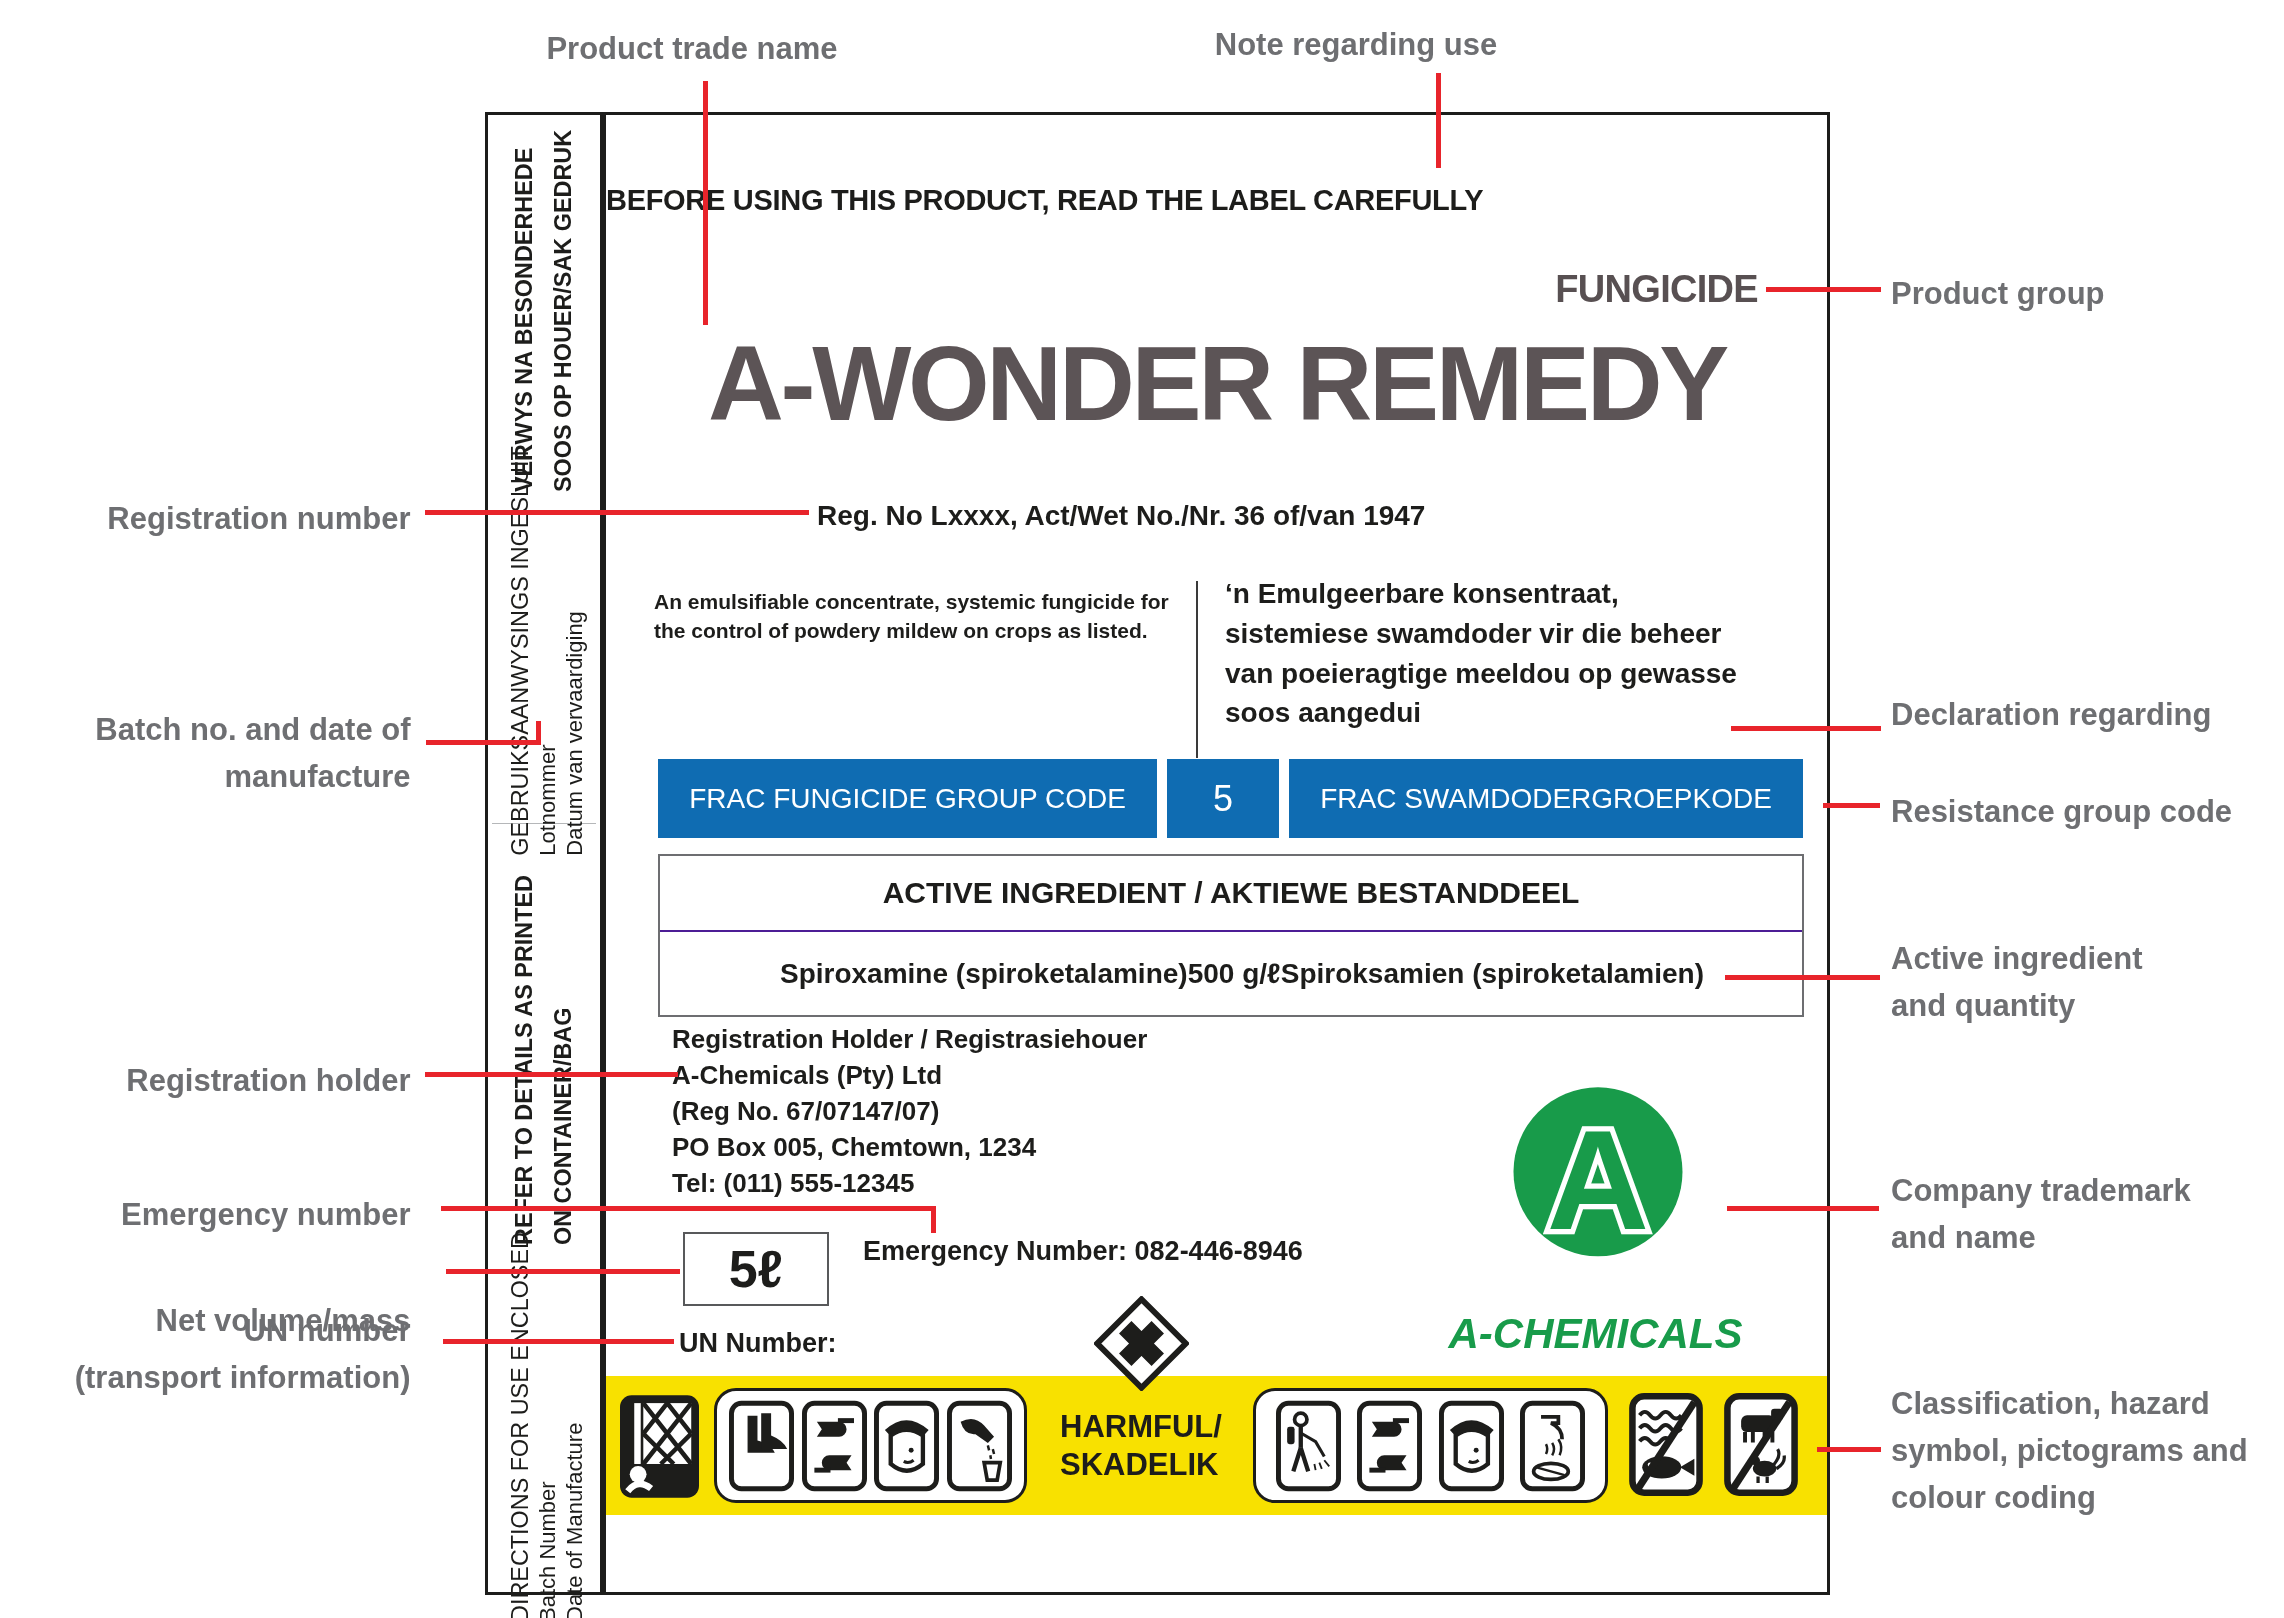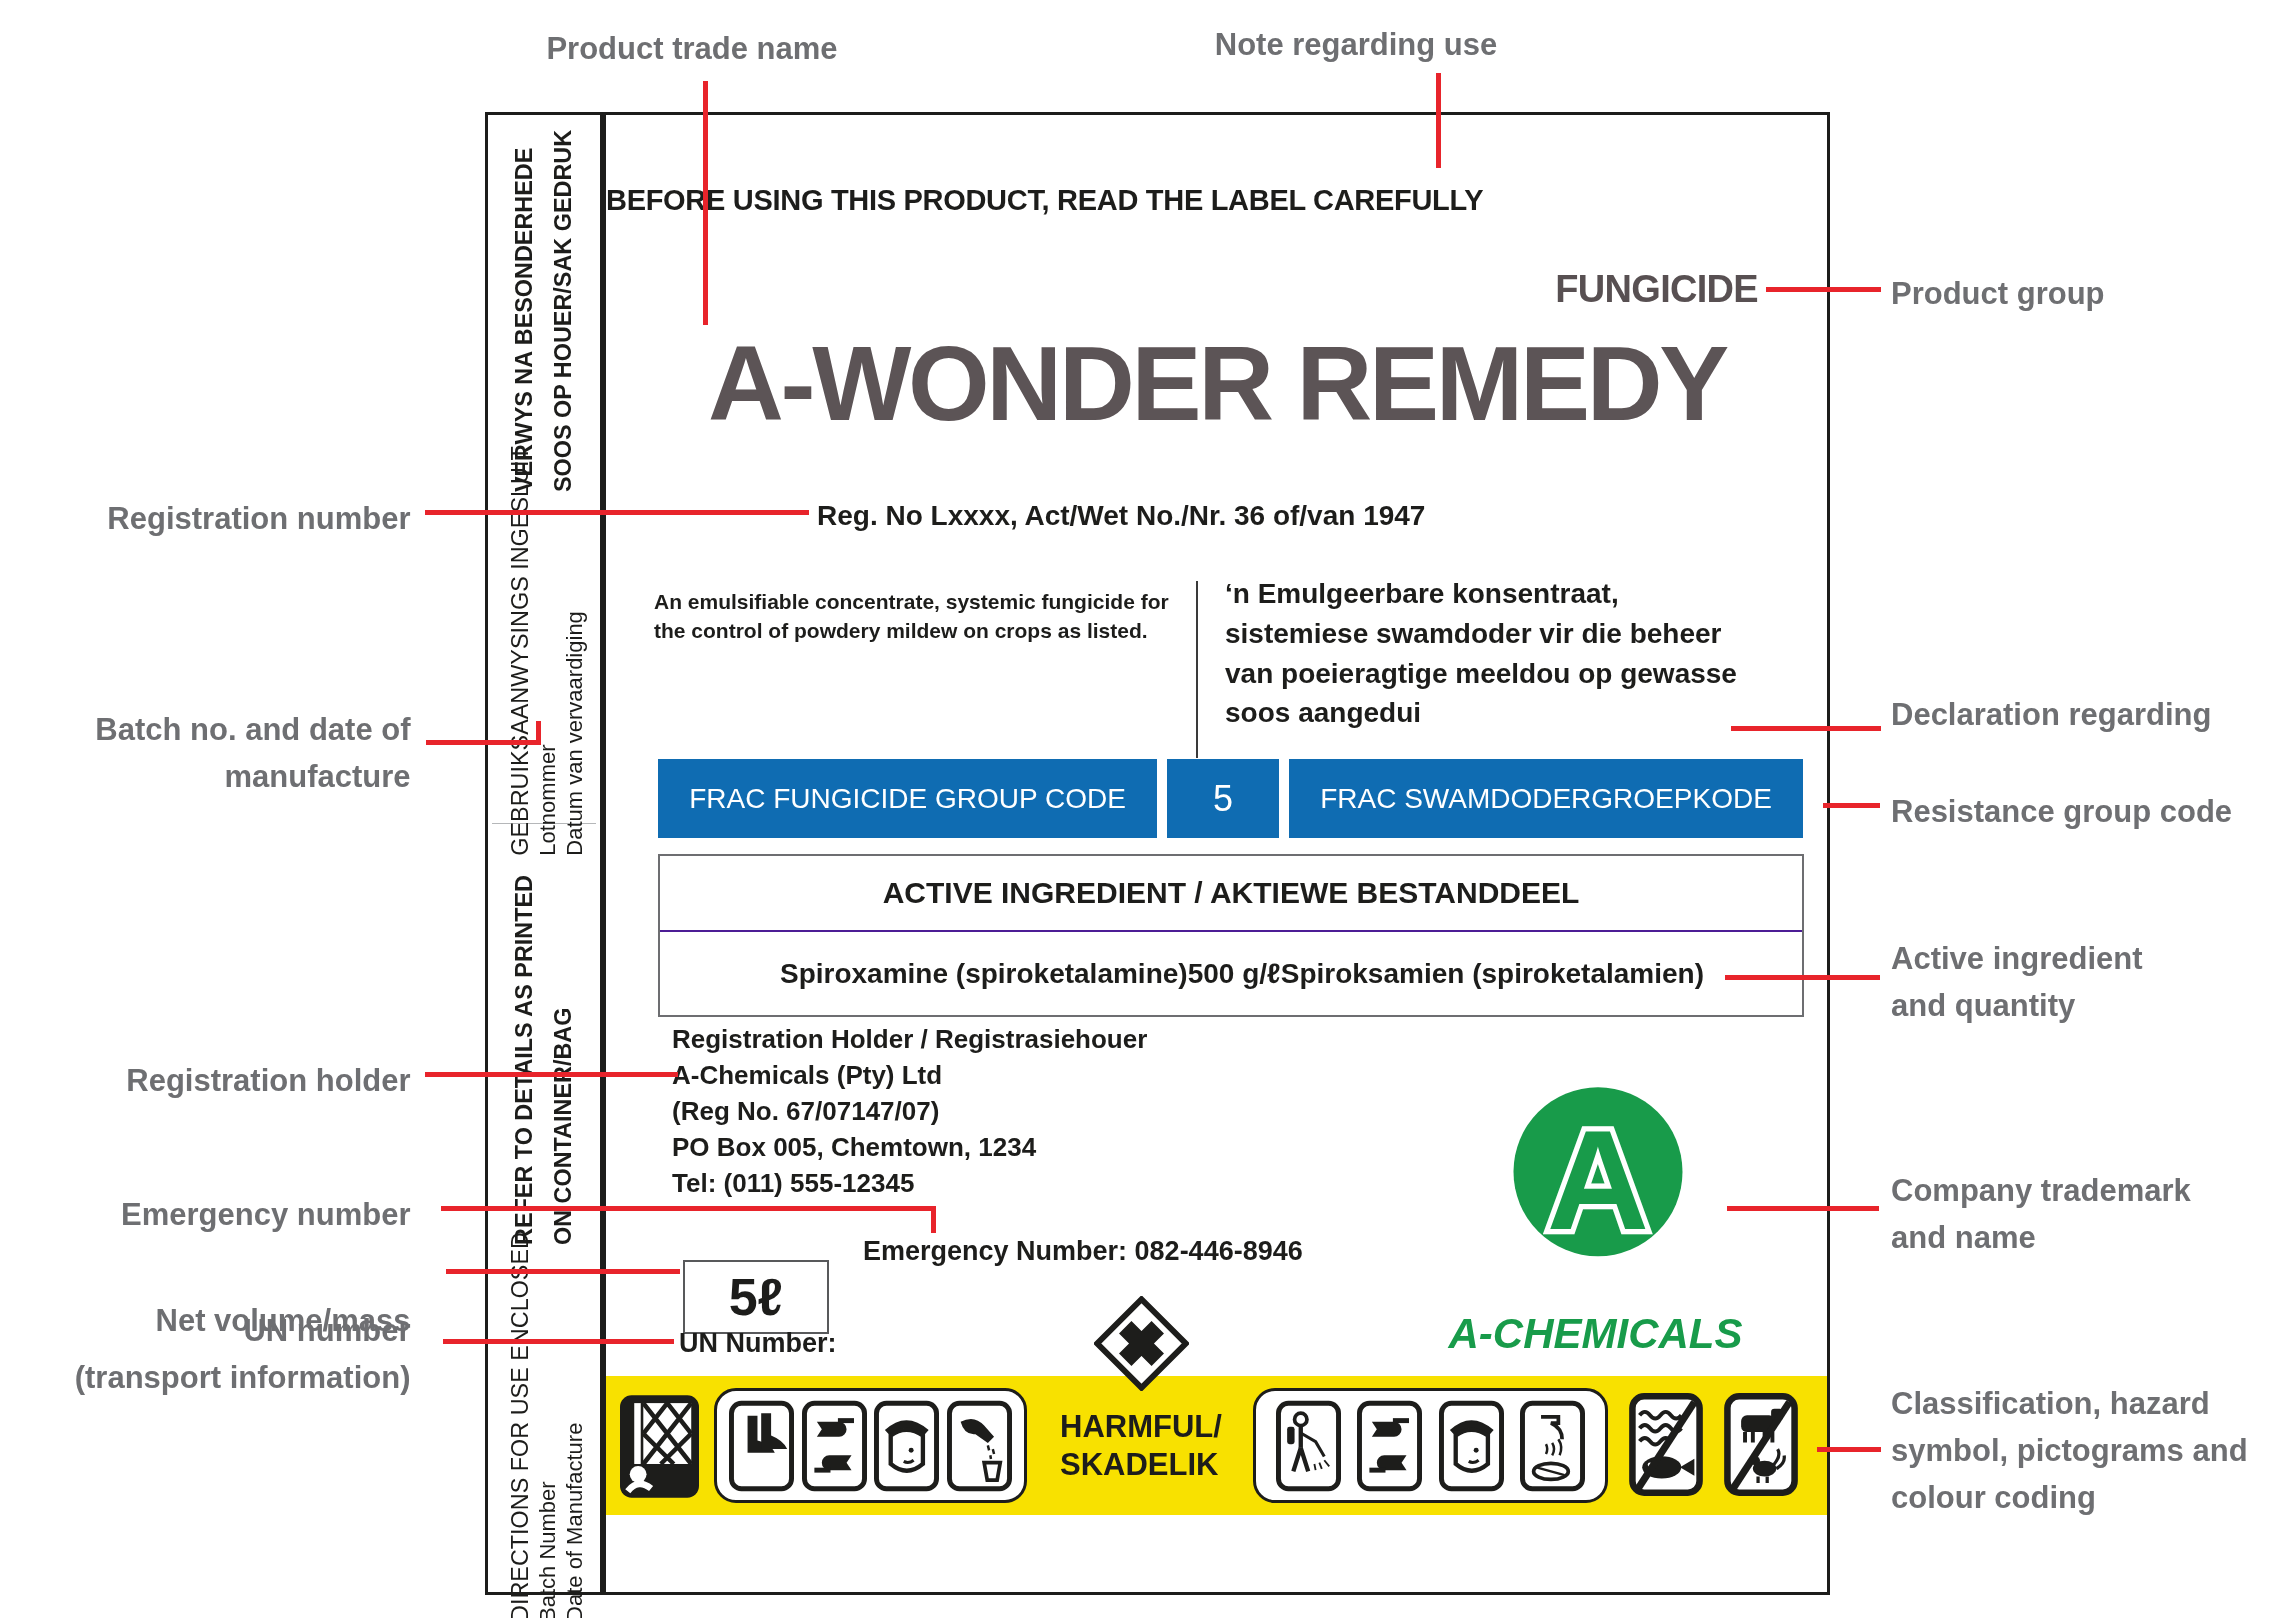--- a/index.html
+++ b/index.html
@@ -45,21 +45,21 @@
   .active-head{height:76px;border-bottom:2px solid #4c1d95;box-sizing:border-box;
                display:flex;align-items:center;justify-content:center;
                font-weight:bold;font-size:30px;}
   .active-row{height:83px;display:flex;align-items:center;justify-content:flex-end;
               padding:0 98px 0 59px;font-weight:bold;font-size:28px;}
   .holder{position:absolute;left:672px;top:1021px;font-weight:bold;font-size:26px;line-height:36px;}
   .holder .ln{display:block;}
   .emergency{position:absolute;left:863px;top:1236px;font-weight:bold;font-size:27px;}
   .vol-box{position:absolute;left:683px;top:1232px;width:146px;height:74px;
            border:2px solid #58595b;box-sizing:border-box;display:flex;align-items:center;
-           justify-content:center;font-weight:bold;font-size:52px;margin-top:28px;}
+           justify-content:center;font-weight:bold;font-size:52px;}
   .un{position:absolute;left:679px;top:1328px;font-weight:bold;font-size:27px;}
   .company-name{position:absolute;left:1426px;top:1310px;width:339px;text-align:center;
                 font-weight:800;font-style:italic;font-size:42px;color:#189b4a;}
   .band{position:absolute;left:605px;top:1376px;width:1222px;height:139px;background:#f8e100;}
   .harmful{position:absolute;left:1060px;top:1408px;font-weight:bold;font-size:31px;line-height:38px;}
   .harmful .ln{display:block;}
   .wrect{position:absolute;top:1388px;height:115px;background:#fff;border:3.3px solid #1d1d1b;
          border-radius:22px;box-sizing:border-box;display:flex;align-items:center;
          justify-content:space-evenly;padding:0 3.9px;}
   .tile{width:65px;height:94px;}

